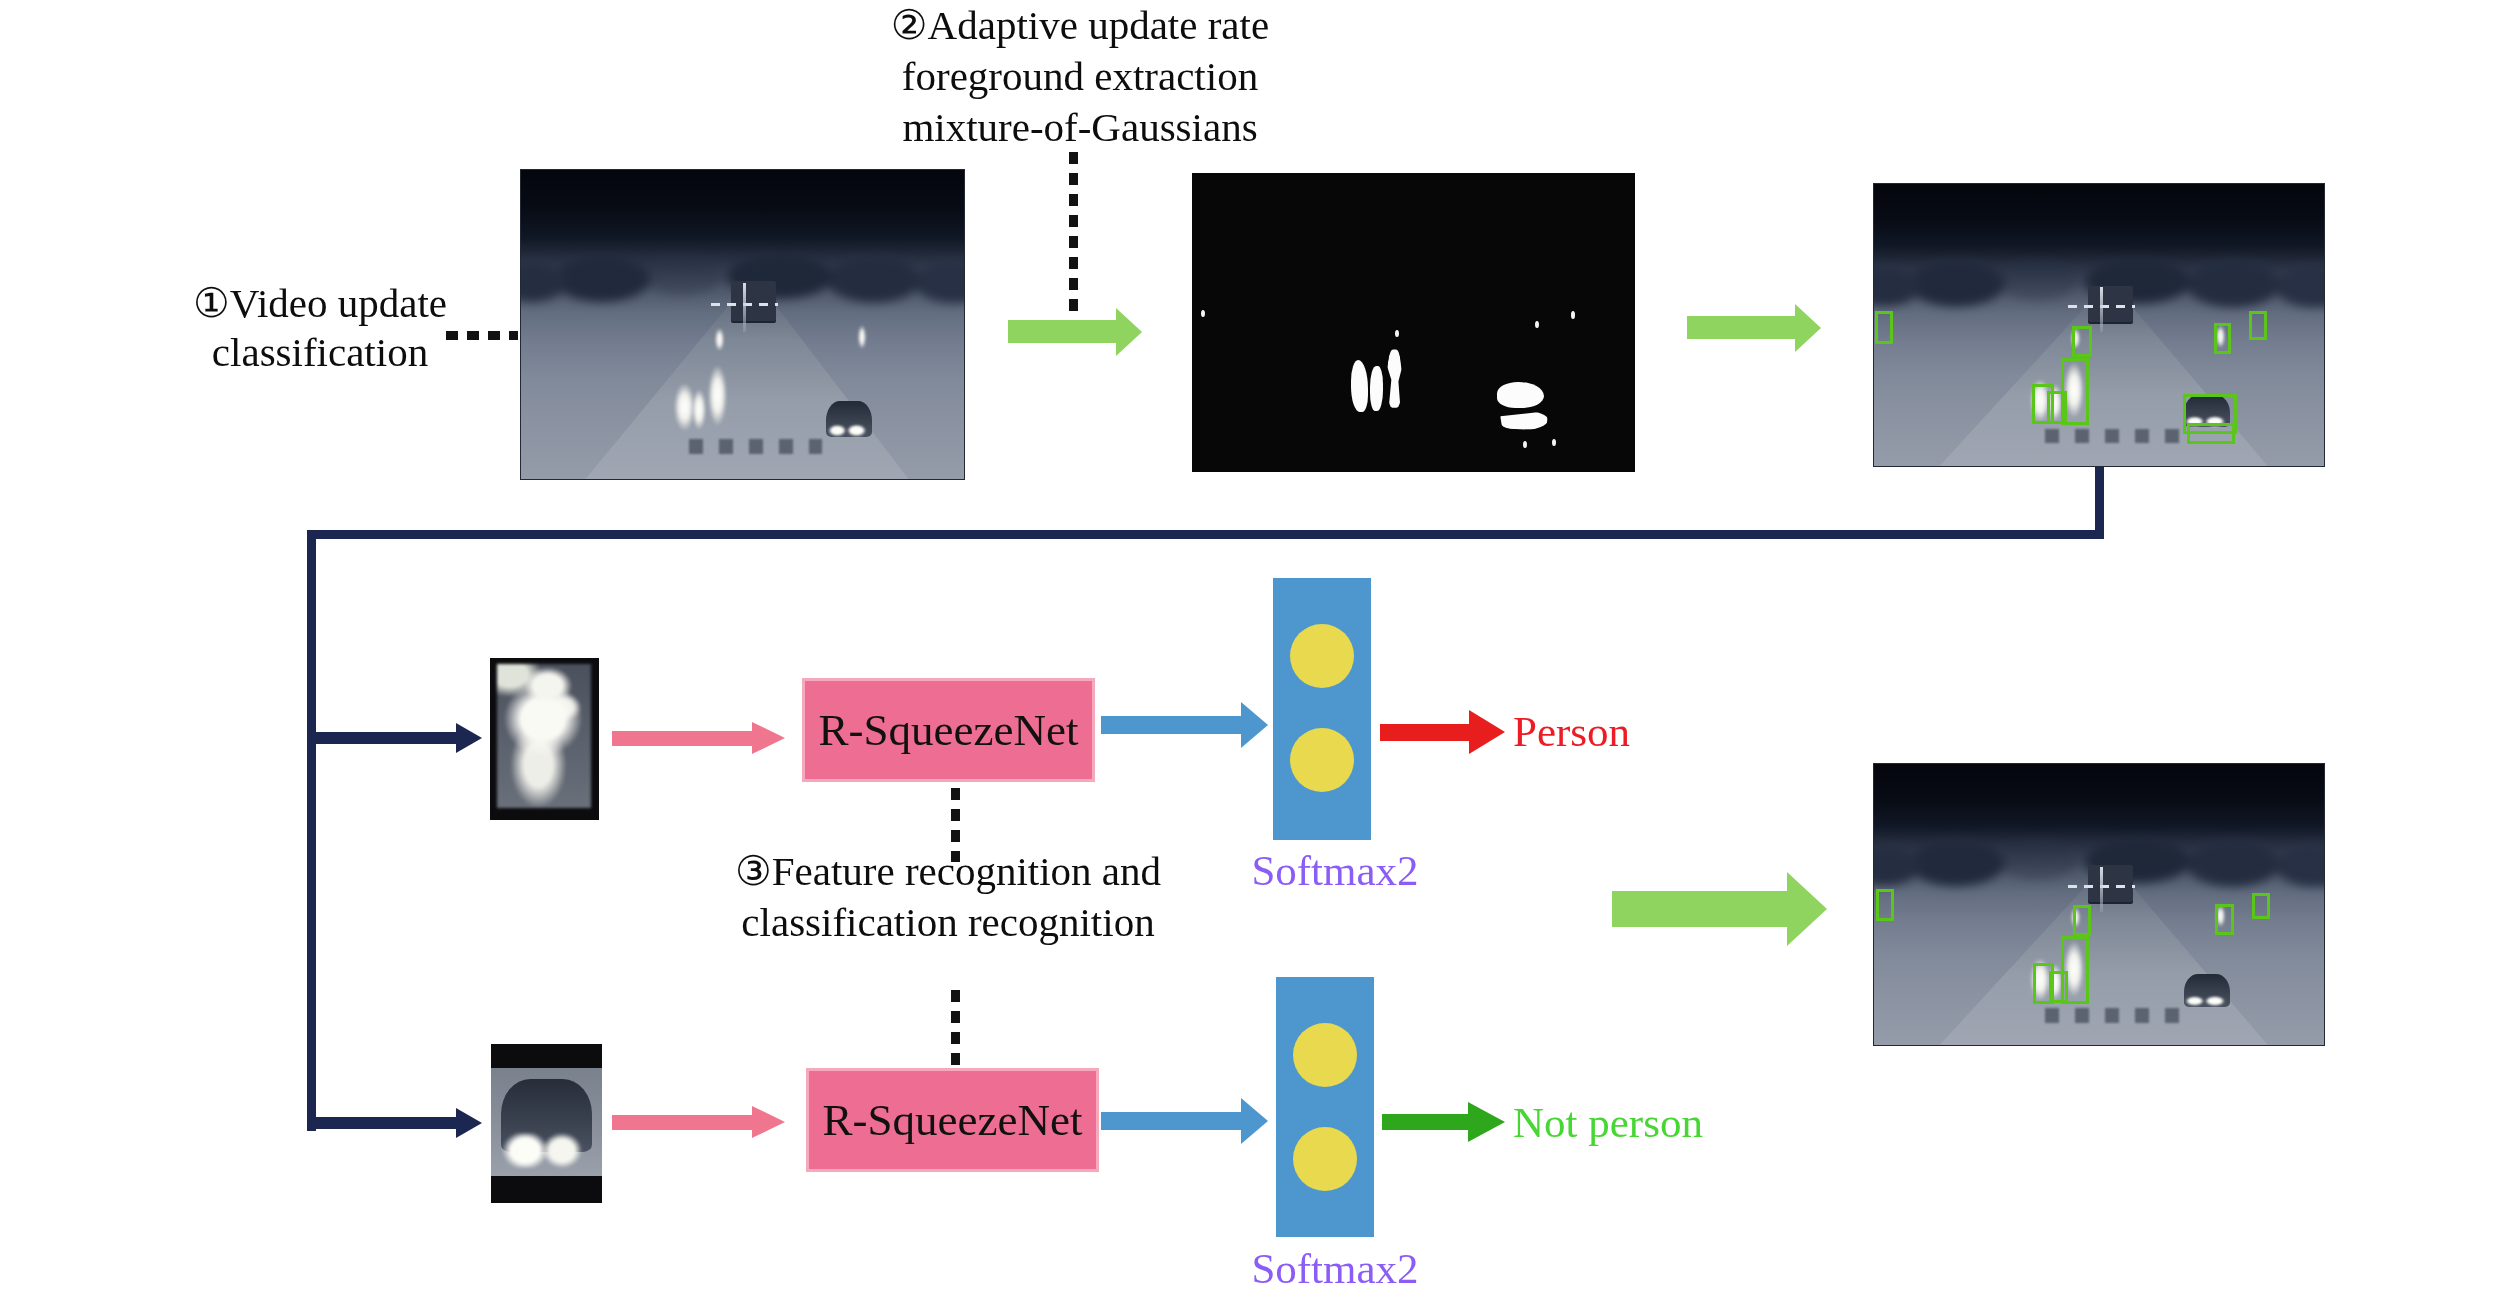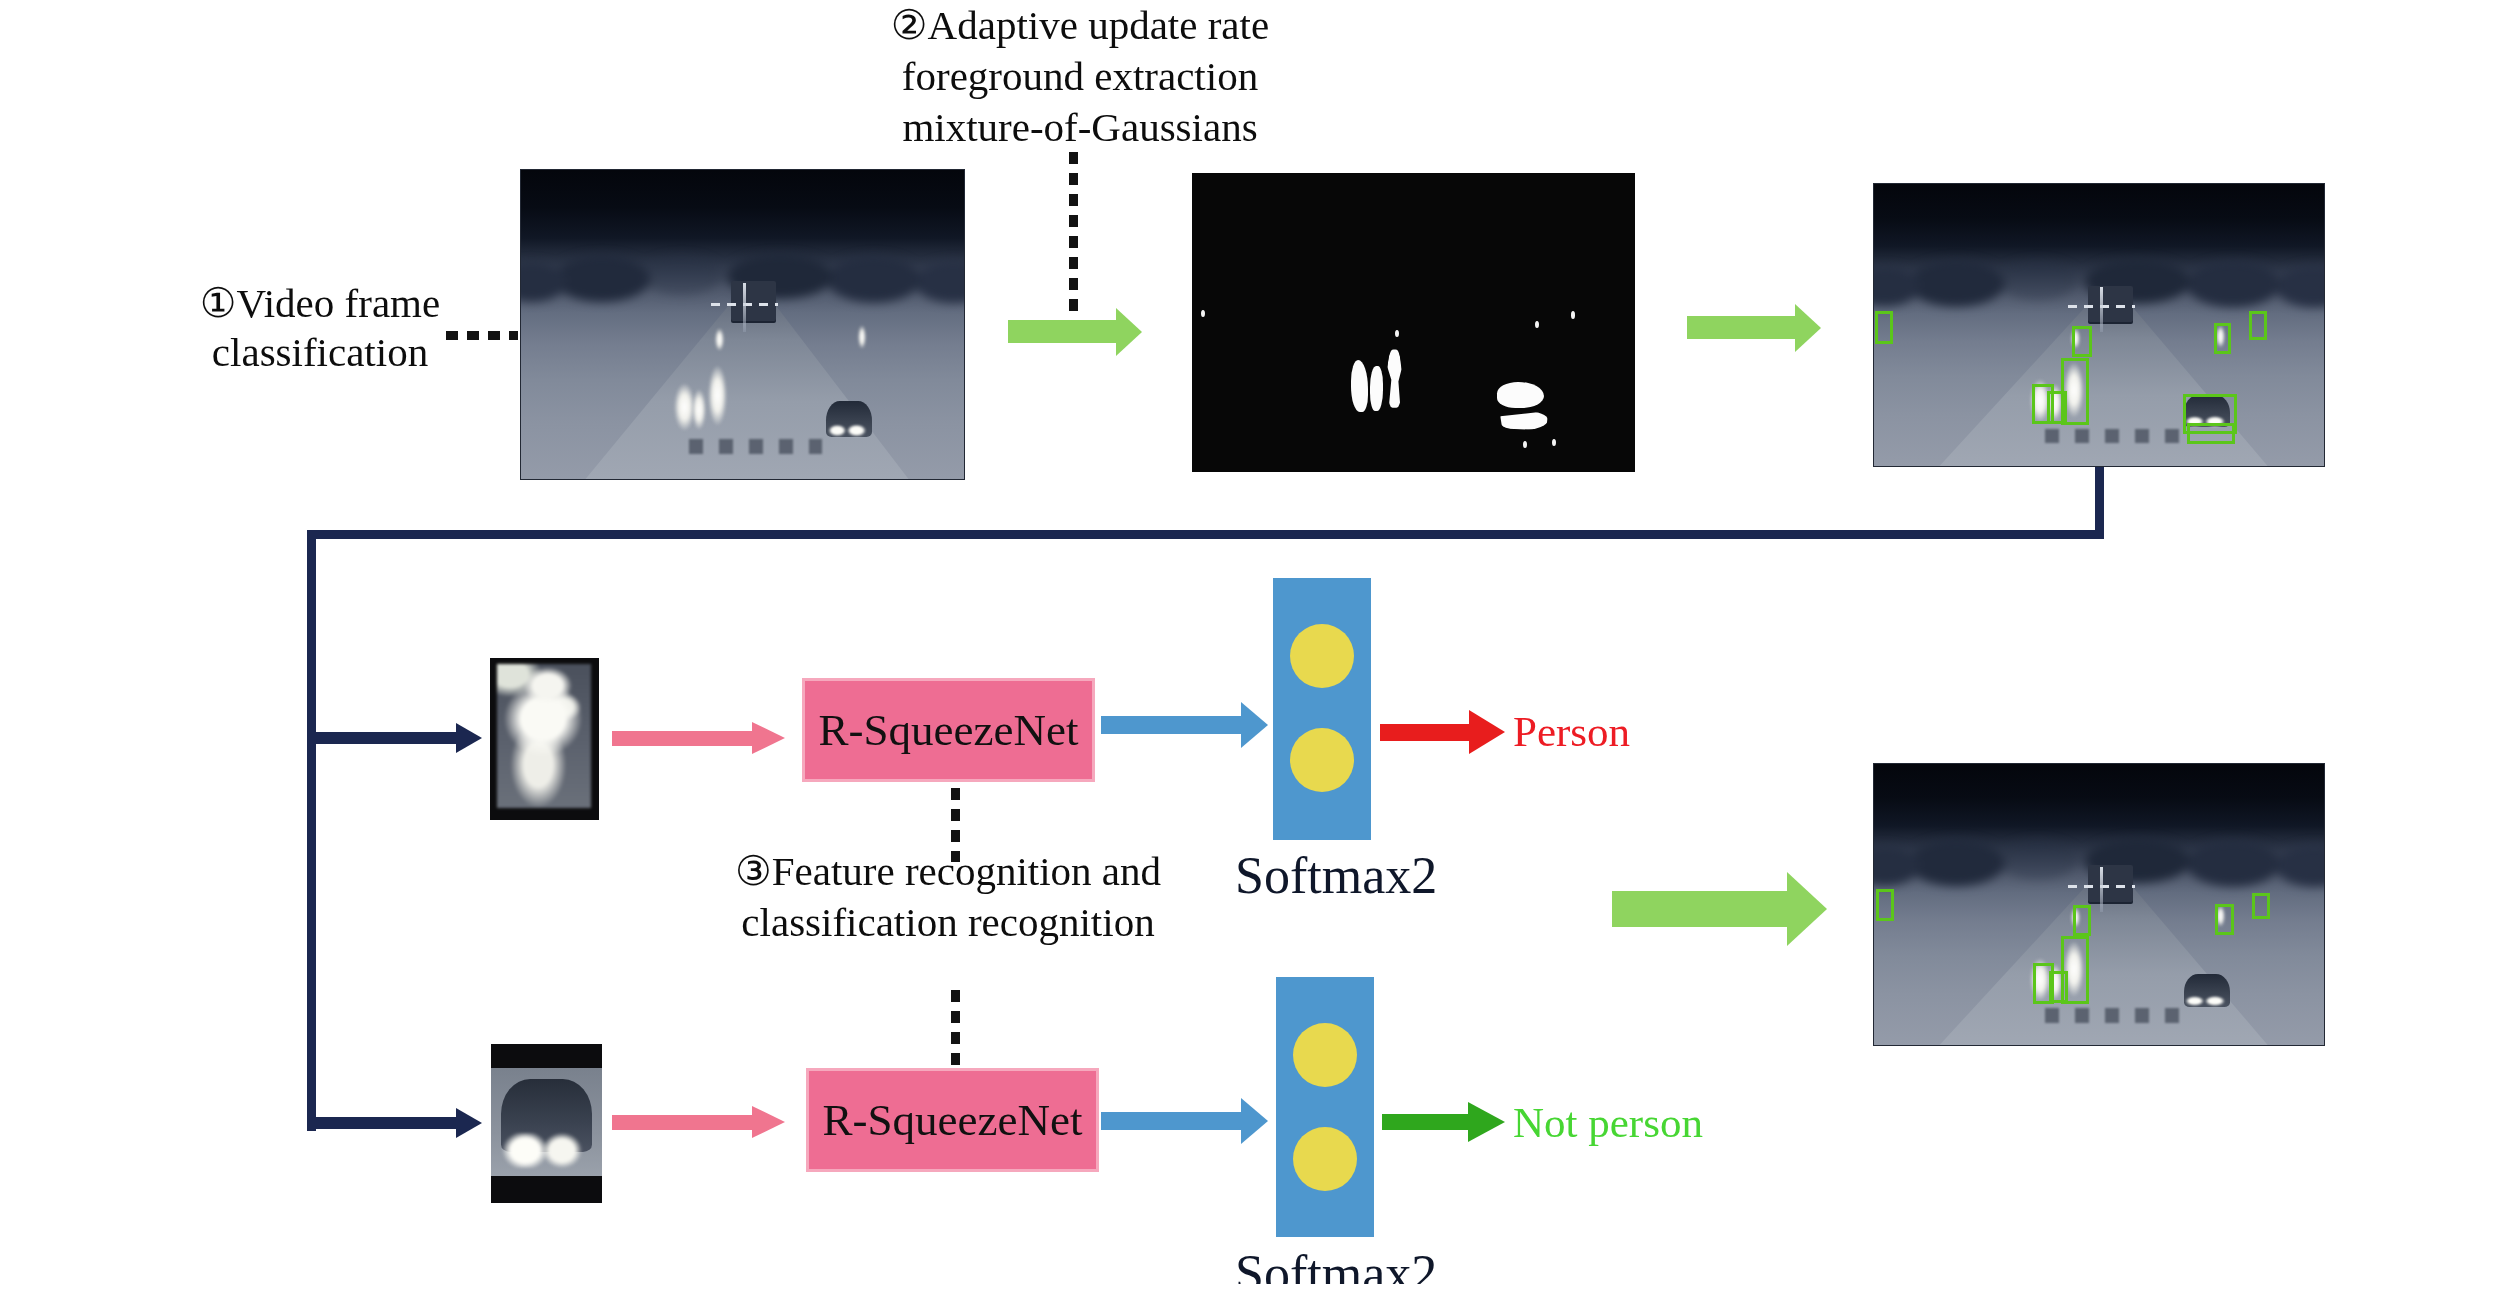--- a/index.html
+++ b/index.html
@@ -149,41 +149,41 @@
   .pinkbox{position:absolute;width:293px;height:104px;background:var(--pink-box);
     border:3px solid var(--pink-box-border);box-sizing:border-box;
     display:flex;align-items:center;justify-content:center;font-size:45px;color:#111;}
   .pinkbox-1{left:802px;top:678px;}
   .pinkbox-2{left:806px;top:1068px;z-index:2;}
   .softmax{position:absolute;width:98px;background:var(--blue);}
   .softmax-1{left:1273px;top:578px;height:262px;}
   .softmax-2{left:1276px;top:977px;height:260px;}
   .unit{position:absolute;left:50%;width:64px;height:64px;margin-left:-32px;border-radius:50%;background:var(--yellow-node);}
   .unit-a{top:46px;}  .unit-b{top:150px;}
-  .softmax-label{position:absolute;width:200px;text-align:center;font-size:52px;color:#0f172a;}
+  .softmax-label{position:absolute;width:200px;text-align:center;font-size:43px;color:#8b5cf6;}
   .softmax-label-1{left:1235px;top:846px;}
   .softmax-label-2{left:1235px;top:1244px;}
 
   
   .result{position:absolute;font-size:43px;}
   .result-person{left:1513px;top:707px;color:var(--person-text);}
   .result-notperson{left:1513px;top:1098px;color:var(--not-person-text);}
 </style>
 </head>
 <body>
 
 <div class="stage">
 
   <div class="annot annot-step2">
     <div>②Adaptive update rate</div>
     <div>foreground extraction</div>
     <div>mixture-of-Gaussians</div>
   </div>
   <div class="annot annot-step1">
-    <div>①Video frame</div>
+    <div>①Video update</div>
     <div>classification</div>
   </div>
   <div class="annot annot-step3">
     <div>③Feature recognition and</div>
     <div>classification recognition</div>
   </div>
 
   <div class="dot-h dot-step1"></div>
   <div class="dot-v dot-step2"></div>
   <div class="dot-v dot-step3a"></div>

